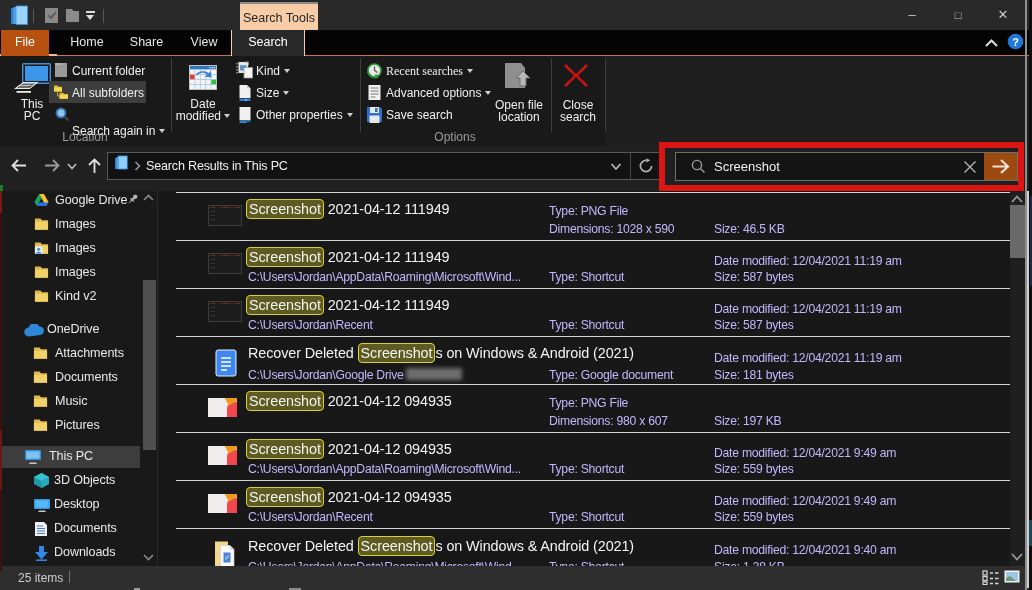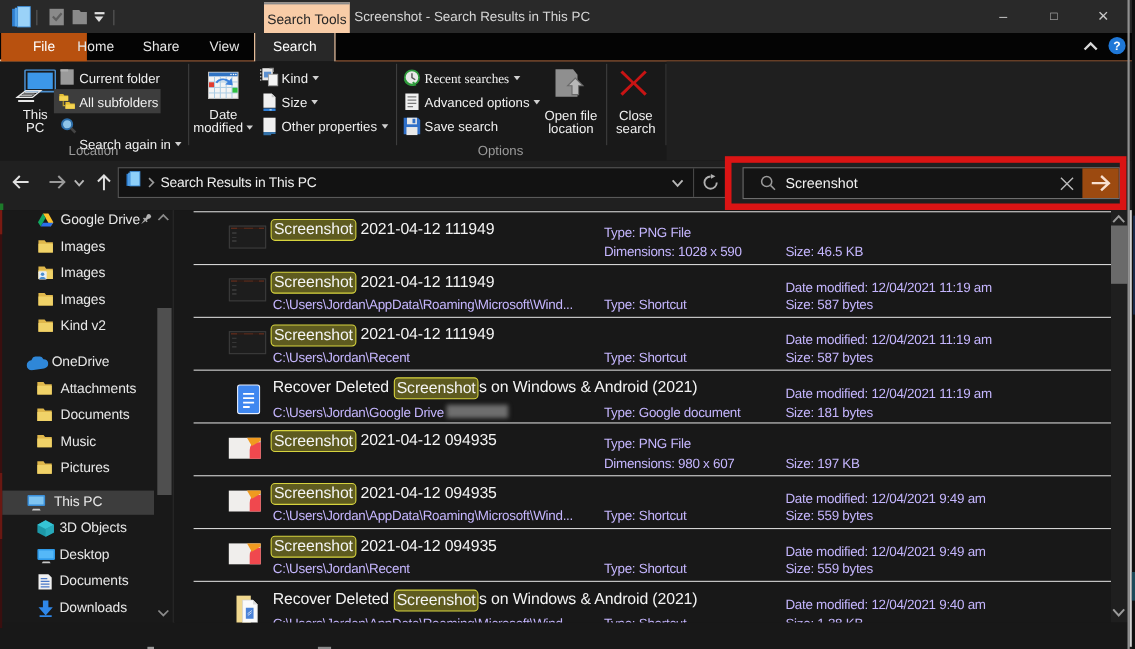--- a/index.html
+++ b/index.html
@@ -9,21 +9,21 @@
   
   #titlebar{left:0;top:0;width:1032px;height:30px;background:#292929;}
   .qsep{top:9px;width:1px;height:14px;background:#5a5a5a;}
   #ttl{left:322px;top:8px;font-size:12.2px;color:#d6d6d6;white-space:nowrap;}
   .winbtn{top:0;width:44px;height:30px;color:#c8c8c8;text-align:center;line-height:30px;font-size:13px;}
   #stools{left:240px;top:2px;width:78px;height:28px;background:#f8cca7;color:#262626;
           font-size:12.5px;text-align:center;line-height:28px;border-top:2px solid #8a8a8a;box-sizing:border-box;}
   
   #tabrow{left:0;top:30px;width:1032px;height:26px;background:#040404;}
   .tab{top:30px;height:25px;color:#e6e6e6;font-size:12.5px;text-align:center;line-height:25px;}
-  #filetab{left:1px;top:30px;width:78px;height:26px;background:#b8510f;color:#fff;
+  #filetab{left:1px;top:30px;width:48px;height:26px;background:#b8510f;color:#fff;
            font-size:12.5px;text-align:center;line-height:25px;}
   #searchtab{left:231px;top:30px;width:74px;height:26px;background:#282828;
              border-left:1px solid #f8cca7;border-right:1px solid #f8cca7;box-sizing:border-box;
              color:#fff;font-size:12.5px;text-align:center;line-height:25px;}
   
   #ribbon{left:0;top:56px;width:1032px;height:90px;background:#191919;}
   .gsep{top:2px;width:1px;height:74px;background:#3d3d3d;}
   .glabel{top:74px;font-size:12px;color:#9b9b9b;text-align:center;}
   .rtext{font-size:12px;color:#f0f0f0;white-space:nowrap;}
   .bigbtn{text-align:center;font-size:12px;color:#f0f0f0;line-height:12px;}
@@ -81,21 +81,20 @@
 
     <svg class="abs" style="left:65px;top:7px;" width="15" height="16" viewBox="0 0 15 16">
       <path d="M1 2 h6 l1.5 2 H14 v11 H1 z" fill="#8a8a8a"></path>
     </svg>
 
     <div class="abs" style="left:86px;top:11px;width:9px;height:1.5px;background:#e0e0e0;"></div>
     <div class="abs" style="left:86px;top:15px;width:0;height:0;border-left:4.5px solid transparent;border-right:4.5px solid transparent;border-top:5px solid #e0e0e0;"></div>
     <div class="abs qsep" style="left:103px;"></div>
   </div>
   <div class="abs" id="stools">Search Tools</div>
-  <div class="abs" id="ttl">Screenshot - Search Results in This PC</div>
   <div class="abs winbtn" style="left:890px;">–</div>
   <div class="abs winbtn" style="left:936px;font-size:11px;">□</div>
   <div class="abs winbtn" style="left:981px;">✕</div>
 
   <div class="abs" id="tabrow"></div>
   <div class="abs" style="left:0;top:54px;width:57px;height:2px;background:#f0bd96;"></div>
   <div class="abs" style="left:57px;top:54.5px;width:174px;height:1.5px;background:#c87848;"></div>
   <div class="abs" style="left:305px;top:54.5px;width:727px;height:1.5px;background:#c87848;"></div>
   <div class="abs" id="filetab">File</div>
   <div class="abs tab" style="left:57px;width:60px;">Home</div>
@@ -444,20 +443,38 @@
     <svg class="abs" style="left:853px;top:4px;" width="12" height="8" viewBox="0 0 12 8">
         <path d="M1 7 L6 1.5 L11 7" stroke="#9a9a9a" stroke-width="1.8" fill="none"></path>
       </svg>
     <div class="abs" style="left:852px;top:14px;width:15px;height:53px;background:#6a6a6a;"></div>
     <svg class="abs" style="left:853px;top:362px;" width="12" height="8" viewBox="0 0 12 8">
         <path d="M1 1 L6 6.5 L11 1" stroke="#9a9a9a" stroke-width="1.8" fill="none"></path>
       </svg>
 
   </div>
 
+  <div class="abs" id="statusbar">
+    <span style="position:absolute;left:18px;top:5px;">25 items</span>
+    <span style="position:absolute;left:68px;top:3px;color:#777;">|</span>
+
+    <svg style="position:absolute;left:982px;top:4px;" width="17" height="15" viewBox="0 0 17 15">
+      <rect x="1" y="1" width="4" height="4" fill="none" stroke="#d8d8d8" stroke-width="1.2"></rect>
+      <rect x="1" y="6.5" width="4" height="4" fill="none" stroke="#d8d8d8" stroke-width="1.2"></rect>
+      <rect x="1" y="12" width="4" height="2.6" fill="none" stroke="#d8d8d8" stroke-width="1.2"></rect>
+      <path d="M8 3 h3 M13 3 h3.5 M8 8.5 h3 M13 8.5 h3.5 M8 13.5 h3 M13 13.5 h3.5" stroke="#d8d8d8" stroke-width="1.6"></path>
+    </svg>
+
+    <svg style="position:absolute;left:1004px;top:4px;" width="16" height="13" viewBox="0 0 16 13">
+      <rect x="0.5" y="0.5" width="15" height="12" fill="#f2f2f2"></rect>
+      <rect x="2" y="2" width="12" height="9" fill="#9fc8e8"></rect>
+      <path d="M2 8 l4 -2 l6 5 H2 z" fill="#6a9a78"></path>
+    </svg>
+
+  </div>
 
   <div class="abs" style="left:1025px;top:0;width:1.5px;height:590px;background:#8f8f8f;"></div>
   <div class="abs" style="left:1026.5px;top:191px;width:2px;height:397px;background:#d0d0d0;"></div>
   <div class="abs" style="left:1028.5px;top:0;width:3.5px;height:590px;background:#0f0f0f;"></div>
 
   <div class="abs" style="left:0;top:185px;width:3px;height:6px;background:#1d7a2a;"></div>
   <div class="abs" style="left:0;top:191px;width:2px;height:380px;background:#3a0f0f;"></div>
   <div class="abs" style="left:0;top:191px;width:2px;height:22px;background:#7a1a12;"></div>
   <div class="abs" style="left:0;top:430px;width:2px;height:60px;background:#6a1812;"></div>
   <div class="abs" style="left:134px;top:588px;width:6px;height:2px;background:#9a9a9a;"></div>

